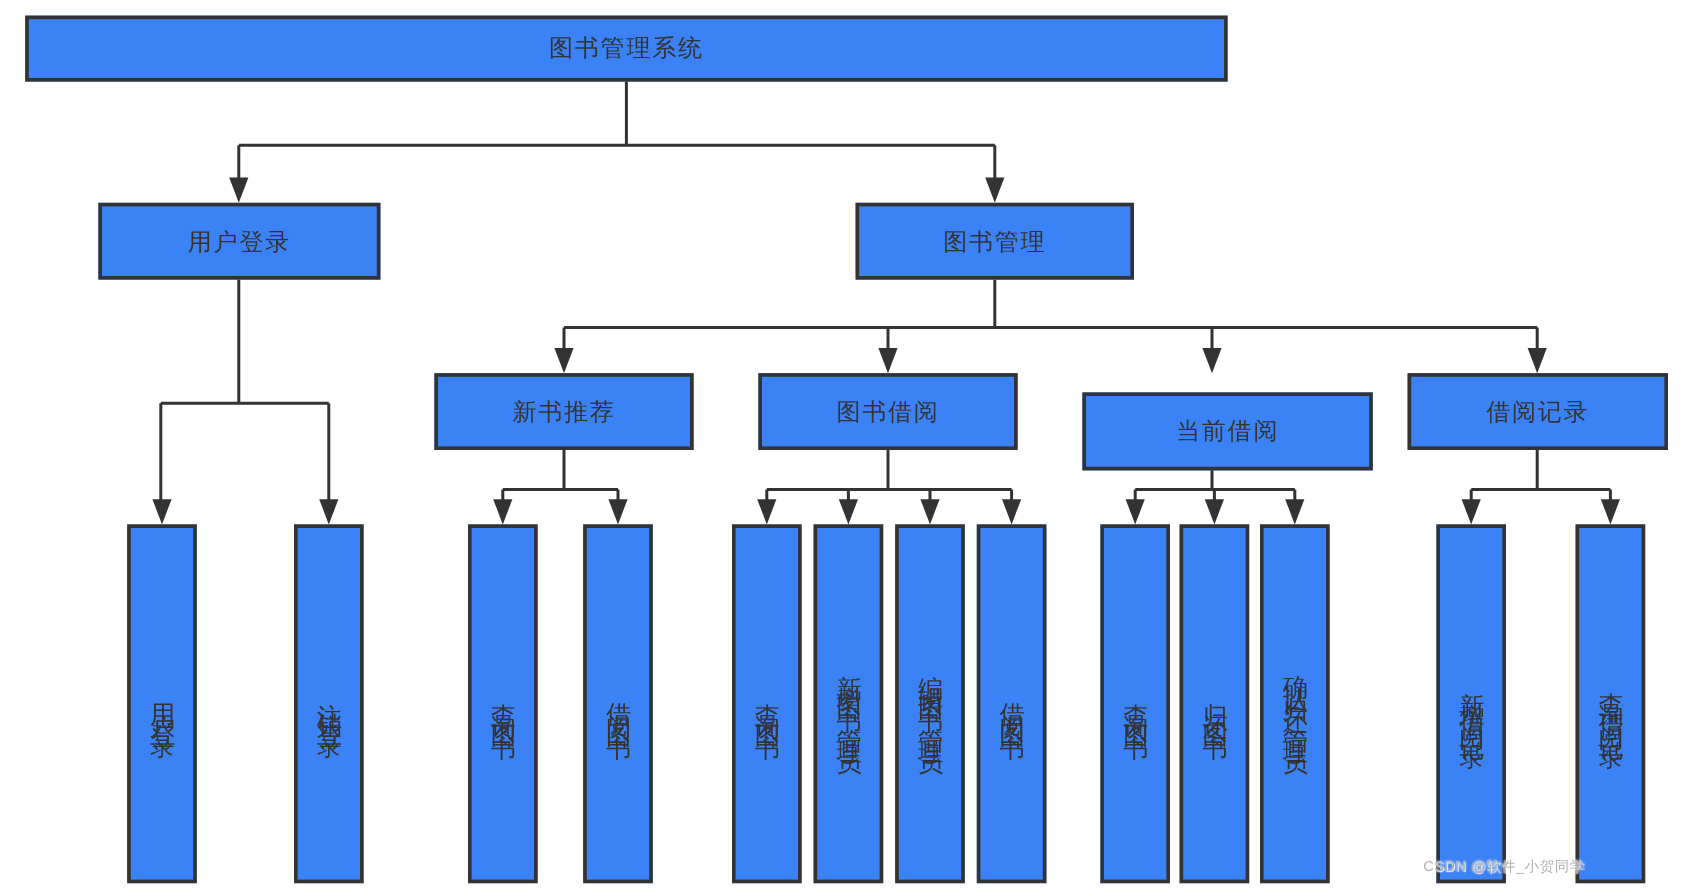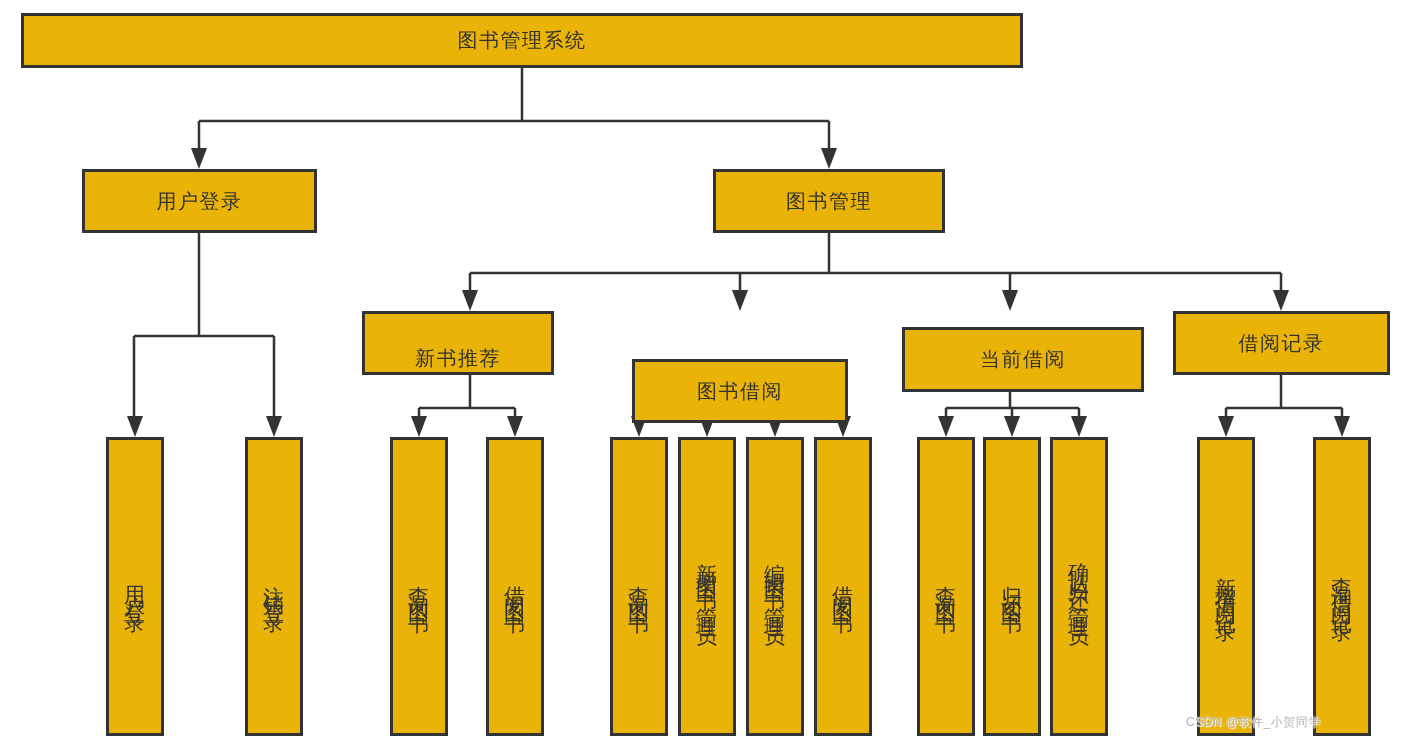--- a/index.html
+++ b/index.html
@@ -29,21 +29,21 @@
     stroke: var(--line);
     stroke-width: 2.5;
     fill: none;
   }
   svg.connectors polygon {
     fill: var(--line);
     stroke: none;
   }
   .box {
     position: absolute;
-    background: #eab308;
+    background: #3b82f6;
     border: 3px solid var(--border);
     display: flex;
     align-items: center;
     justify-content: center;
     color: var(--text);
   }
   .hbox {
     font-size: 20px;
     letter-spacing: 1.5px;
     white-space: nowrap;
@@ -120,24 +120,24 @@
     <span>图书管理系统</span>
   </div>
 
   <div class="box hbox" style="left:82px; top:169px; width:235px; height:64px;">
     <span>用户登录</span>
   </div>
   <div class="box hbox" style="left:713px; top:169px; width:232px; height:64px;justify-content:center;">
     <span>图书管理</span>
   </div>
 
-  <div class="box hbox" style="left:362px; top:311px; width:192px; height:64px;align-items:flex-end;">
+  <div class="box hbox" style="left:362px; top:311px; width:216px; height:64px;">
     <span>新书推荐</span>
   </div>
-  <div class="box hbox" style="left:632px; top:311px; width:216px; height:64px;margin-top:48px;">
+  <div class="box hbox" style="left:632px; top:311px; width:216px; height:64px;">
     <span>图书借阅</span>
   </div>
   <div class="box hbox" style="left:902px; top:311px; width:242px; height:65px;margin-top:16px;">
     <span>当前借阅</span>
   </div>
   <div class="box hbox" style="left:1173px; top:311px; width:217px; height:64px;">
     <span>借阅记录</span>
   </div>
 
   <div class="box leaf" style="left:106px;">

